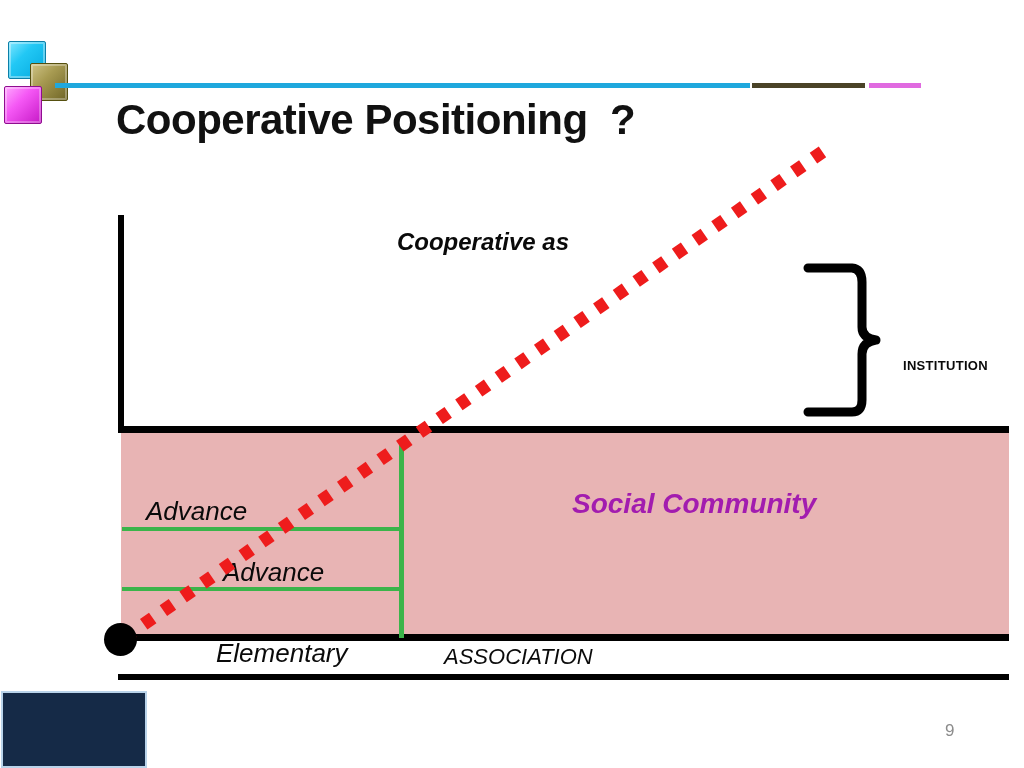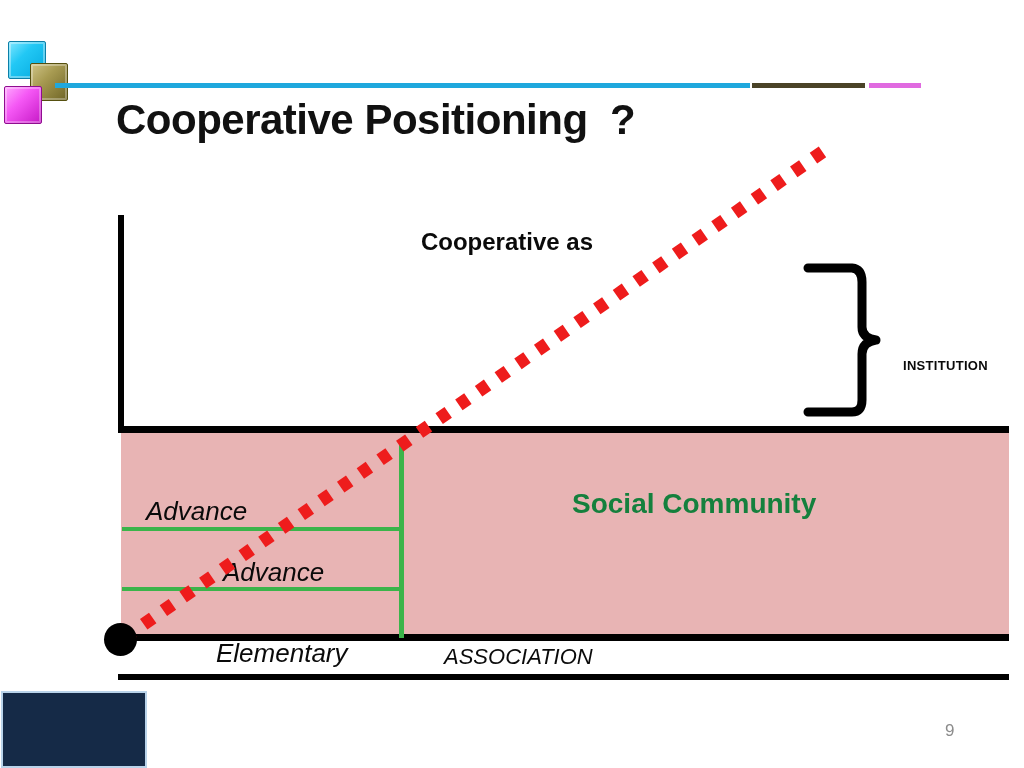--- a/index.html
+++ b/index.html
@@ -133,44 +133,46 @@
     white-space: nowrap;
   }
   #label-advance    { left: 146px; top: 496px; }
   #label-medium     { left: 223px; top: 557px; }
   #label-elementary { left: 216px; top: 638px; }
   #label-social {
     position: absolute;
     left: 572px; top: 488px;
     font-size: 28px;
     font-weight: bold;
-    color: #15803d;
+    font-style: italic;
+    color: #a21caf;
     white-space: nowrap;
   }
   #label-association {
     position: absolute;
     left: 444px; top: 644px;
     font-size: 22px;
     font-weight: normal;
     font-style: italic;
     color: #0a0a0a;
     white-space: nowrap;
   }
 
   
   #coop-legal {
     position: absolute;
     left: 373px;
     top: 226px;
     width: 220px;
-    text-align: right;
+    text-align: center;
     font-size: 24px;
     font-weight: bold;
     line-height: 1.34;
     color: #0a0a0a;
+    font-style: italic;
   }
 
   
   #brace-svg {
     position: absolute;
     left: 800px;
     top: 262px;
     width: 115px;
     height: 155px;
   }

